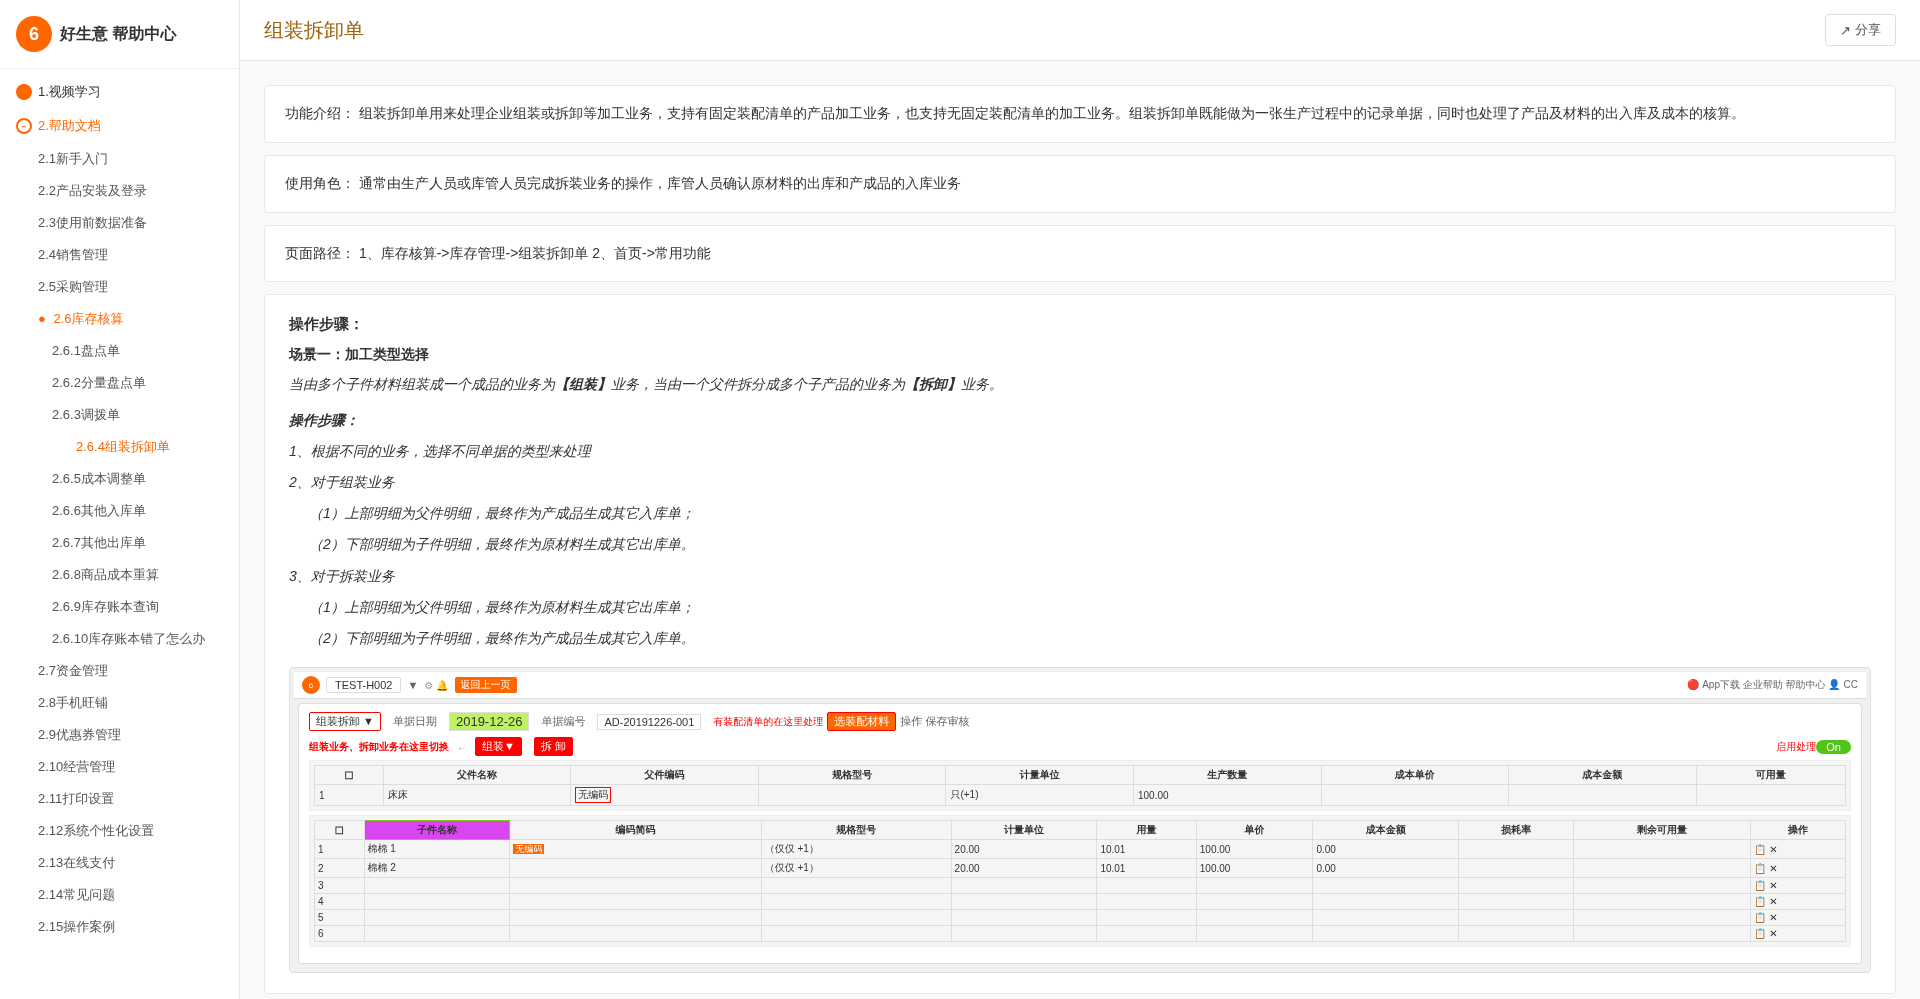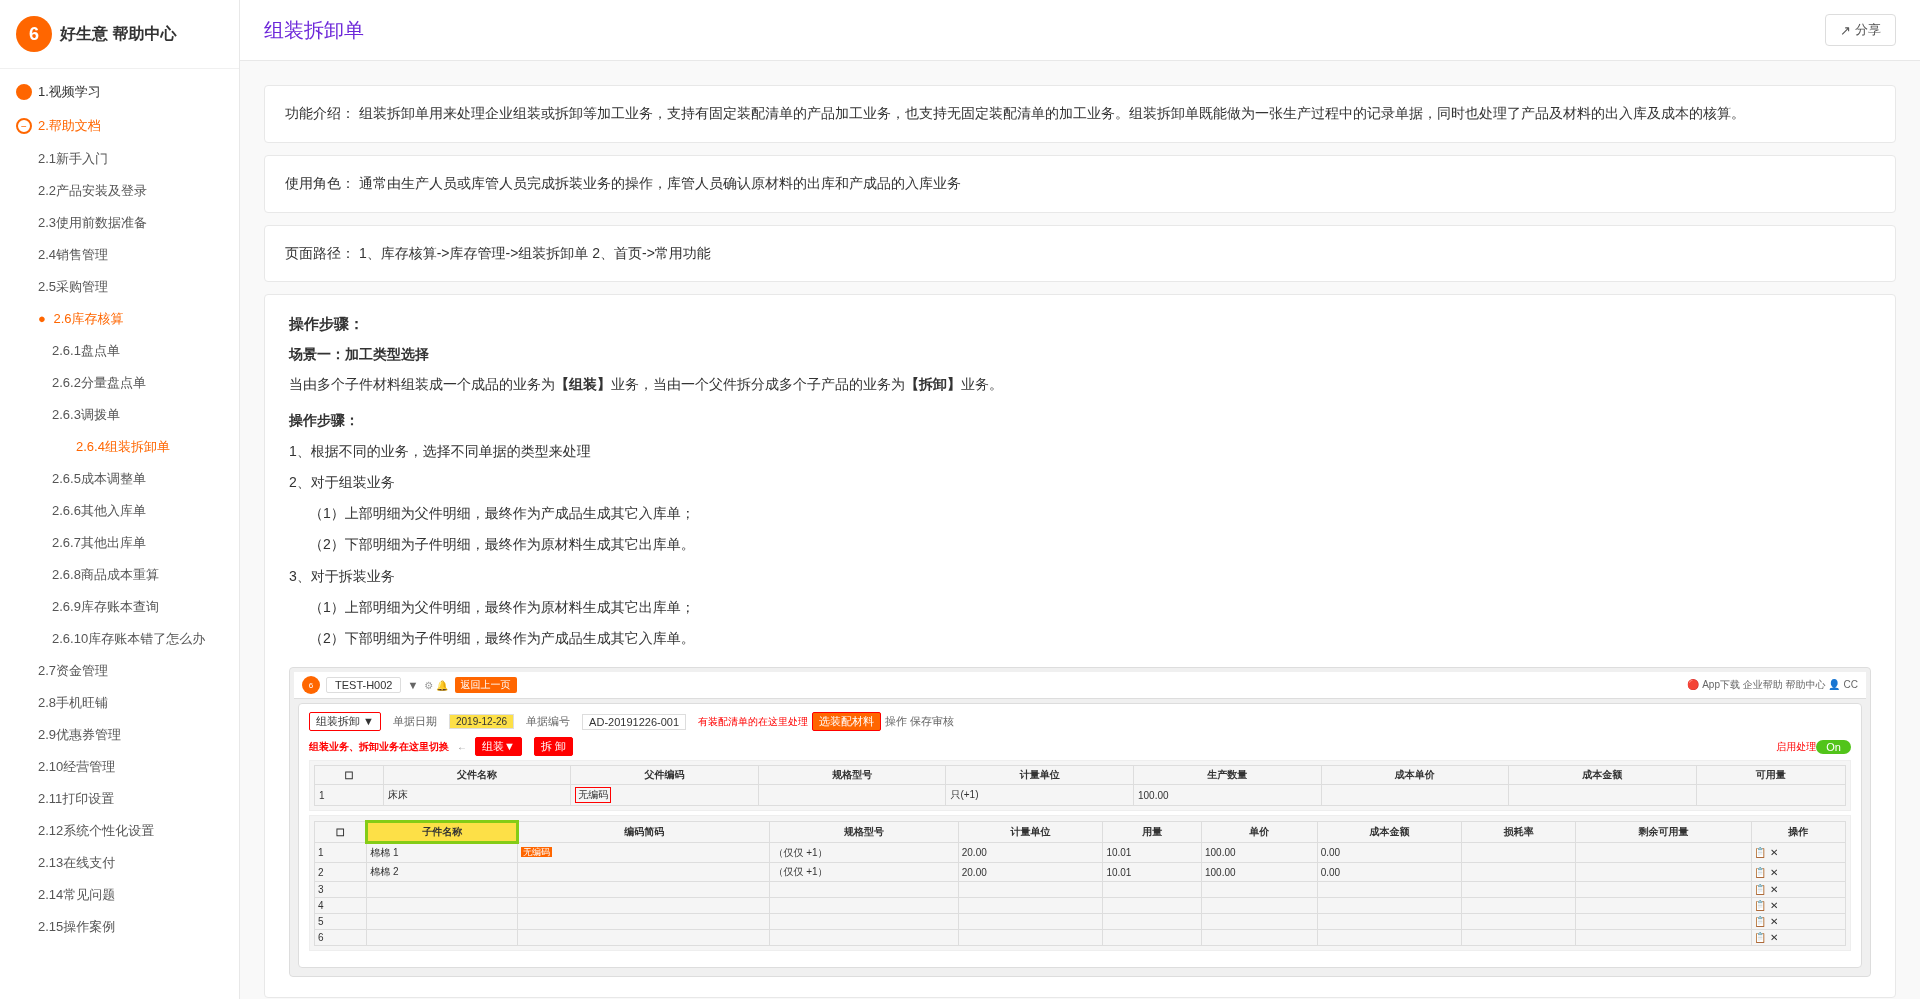--- a/index.html
+++ b/index.html
@@ -109,21 +109,21 @@
       background: #fff;
       padding: 14px 24px;
       border-bottom: 1px solid #e8e8e8;
       display: flex;
       align-items: center;
       justify-content: space-between;
     }
     .page-title {
       font-size: 20px;
       font-weight: normal;
-      color: #6d28d9;
+      color: #a16207;
     }
     .share-btn {
       border: 1px solid #ddd;
       background: #fff;
       padding: 6px 14px;
       border-radius: 4px;
       cursor: pointer;
       display: flex;
       align-items: center;
       gap: 4px;
@@ -163,20 +163,21 @@
       font-size: 14px;
       font-weight: bold;
       margin: 12px 0 8px 0;
       color: #333;
     }
     .steps-block p {
       font-size: 14px;
       line-height: 1.8;
       color: #333;
       margin-bottom: 6px;
+      font-style: italic;
     }
     .steps-block .bold-text {
       font-weight: bold;
     }
     .indent-1 { padding-left: 20px; }
     
     
     .screenshot-container {
       margin-top: 16px;
       border: 1px solid #ddd;
@@ -300,21 +301,21 @@
             </div>
 
             <div style="background:#fff;margin:4px;border:1px solid #ddd;border-radius:4px;overflow:hidden;">
 
 
               <div style="padding:8px 10px;">
 
                 <div style="display:flex;align-items:center;gap:12px;margin-bottom:6px;flex-wrap:wrap;">
                   <span style="font-size:11px;background:#fff;border:1px solid #ff0000;padding:1px 6px;border-radius:2px;">组装拆卸 ▼</span>
                   <span style="font-size:11px;color:#666;">单据日期</span>
-                  <span style="font-size:10px;border:1px solid #ddd;padding:1px 6px;background:#fde047;">2019-12-26</span>
+                  <span style="font-size:13px;border:1px solid #ddd;padding:1px 6px;background:#bef264;">2019-12-26</span>
                   <span style="font-size:11px;color:#666;">单据编号</span>
                   <span style="font-size:11px;border:1px solid #ddd;padding:1px 6px;background:#fff;">AD-20191226-001</span>
 
                   <div style="position:relative;display:inline-flex;align-items:center;">
                     <span style="font-size:10px;color:#ff0000;margin-right:4px;white-space:nowrap;">有装配清单的在这里处理</span>
                     <span style="font-size:11px;background:#ff6600;color:#fff;padding:1px 6px;border:1px solid #ff0000;border-radius:2px;">选装配材料</span>
                     <span style="font-size:11px;color:#666;margin-left:4px;">操作 保存审核</span>
                   </div>
                 </div>
 
@@ -364,21 +365,21 @@
                         </tr>
                       </tbody>
                     </table>
                   </div>
 
                   <div style="background:#f5f5f5;padding:4px;border:1px solid #eee;position:relative;">
                     <table style="width:100%;border-collapse:collapse;font-size:10px;">
                       <thead>
                         <tr>
                           <th style="border:1px solid #ddd;padding:2px 3px;background:#f5f5f5;">☐</th>
-                          <th style="border:3px solid #84cc16;padding:2px 3px;background:#fde047;">子件名称</th>
+                          <th style="border:1px solid #84cc16;padding:2px 3px;background:#d946ef;">子件名称</th>
                           <th style="border:1px solid #ddd;padding:2px 20px;background:#f5f5f5;">编码简码</th>
                           <th style="border:1px solid #ddd;padding:2px 3px;background:#f5f5f5;">规格型号</th>
                           <th style="border:1px solid #ddd;padding:2px 3px;background:#f5f5f5;">计量单位</th>
                           <th style="border:1px solid #ddd;padding:2px 3px;background:#f5f5f5;">用量</th>
                           <th style="border:1px solid #ddd;padding:2px 3px;background:#f5f5f5;">单价</th>
                           <th style="border:1px solid #ddd;padding:2px 3px;background:#f5f5f5;">成本金额</th>
                           <th style="border:1px solid #ddd;padding:2px 3px;background:#f5f5f5;">损耗率</th>
                           <th style="border:1px solid #ddd;padding:2px 3px;background:#f5f5f5;">剩余可用量</th>
                           <th style="border:1px solid #ddd;padding:2px 3px;background:#f5f5f5;">操作</th>
                         </tr>

